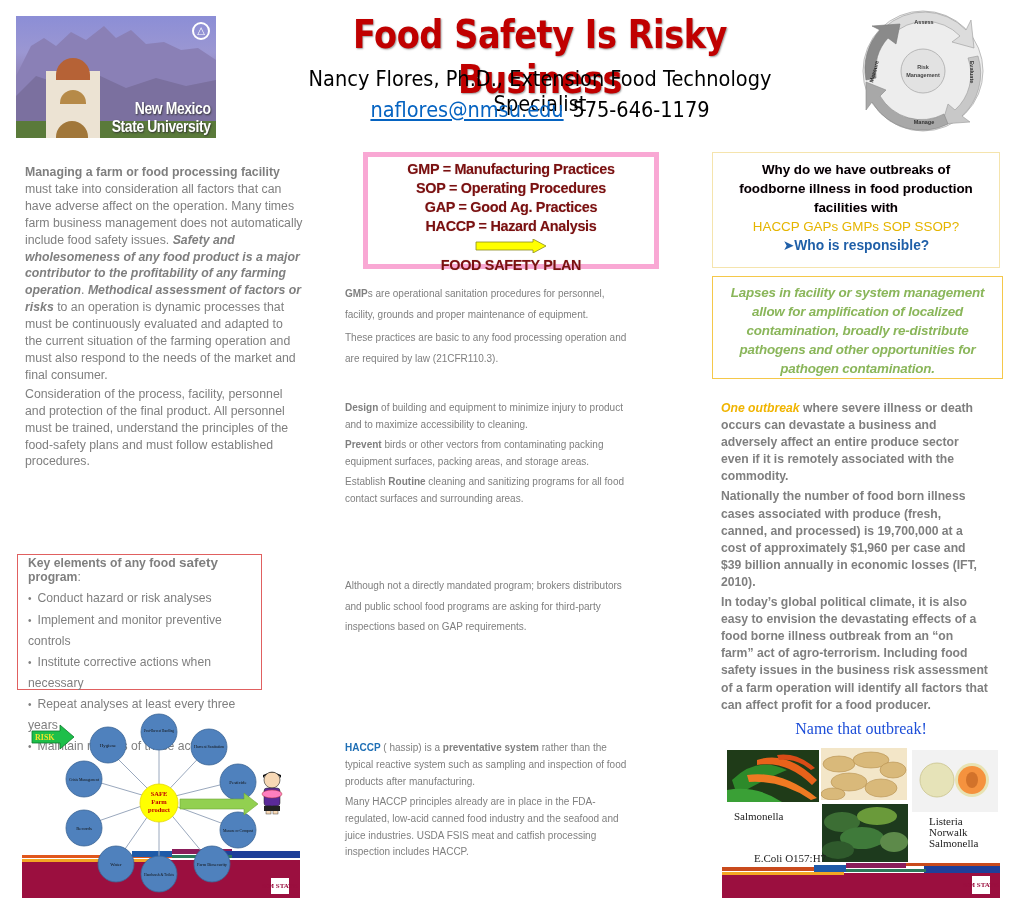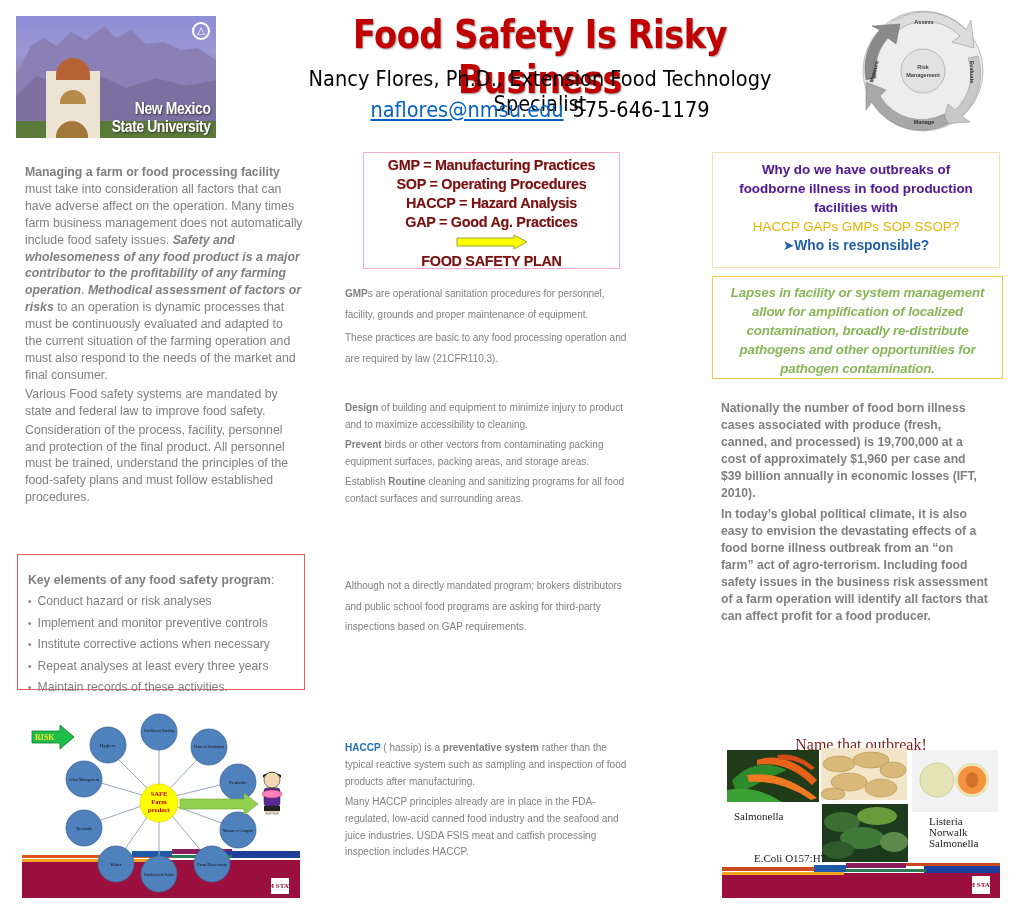--- a/index.html
+++ b/index.html
@@ -26,33 +26,33 @@
   .contact .phone { color: #000; margin-left: 10px; }
 
   .risk-cycle { left: 858px; top: 8px; width: 130px; height: 126px; }
 
   
   .col1-text { left: 25px; top: 164px; width: 278px; font-size: 12.3px; line-height: 16.9px; color: #7f7f7f; }
   .col1-text b, .col1-text i { color: #7f7f7f; }
   .col1-text p { margin-bottom: 2px; }
   .col1-text .p2 { margin-top: 2px; }
 
-  .key-box { left: 17px; top: 554px; width: 288px; height: 136px; border: 1px solid #e06060; padding: 17px 10px; font-size: 12.2px; color: #7f7f7f; }
+  .key-box { left: 17px; top: 554px; width: 245px; height: 136px; border: 1px solid #e06060; padding: 0 10px; font-size: 12.2px; color: #7f7f7f; }
   .key-box .kh { margin-bottom: 4px; }
   .key-box .kh b { color: #7f7f7f; }
   .key-box ul { list-style: none; }
   .key-box li { line-height: 20.5px; }
   .key-box li::before { content: "\2022"; margin-right: 6px; font-size: 10px; }
 
   
   .diagram { left: 22px; top: 712px; width: 278px; height: 186px; }
   .banner-strip { position: absolute; left: 0; bottom: 0; width: 100%; height: 38px; background: #9b0f3f; }
 
   
-  .acro-box { left: 363px; top: 152px; width: 257px; height: 117px; border: 1px solid #f9a8d4; text-align: center; padding-top: 3px; }
+  .acro-box { left: 363px; top: 152px; width: 296px; height: 117px; border: 5px solid #f9a8d4; text-align: center; padding-top: 3px; }
   .acro-box .line { color: #7a1010; font-size: 14.4px; font-weight: bold; line-height: 19px; letter-spacing: -0.3px; text-shadow: 0 0 1px #caa; }
   .acro-arrow { display: block; margin: 3px auto 1px auto; width: 72px; height: 14px; }
   .acro-box .plan { margin-top: 3px; }
 
   .col2-text { left: 345px; width: 290px; font-size: 10px; color: #7f7f7f; }
   .gmp-block { top: 284px; line-height: 20.5px; }
   .gmp-block p { margin-bottom: 3px; }
   .design-block { top: 400px; line-height: 16.9px; }
   .design-block p { margin-bottom: 3px; }
   .gap-block { top: 576px; line-height: 20.5px; }
@@ -61,33 +61,33 @@
   .haccp-block p { margin-bottom: 3px; }
 
   .b-gray { color: #7f7f7f; font-weight: bold; }
   .b-green { color: #00a04e; font-weight: bold; }
   .b-red { color: #d0112b; font-weight: bold; }
   .b-lime { color: #92c95a; font-weight: bold; }
   .b-blue { color: #1f6fb5; font-weight: bold; }
 
   
   .why-box { left: 712px; top: 152px; width: 288px; height: 116px; border: 1px solid #f5e4ad; text-align: center; padding-top: 7px; }
-  .why-box .q { color: #4c1d95; font-weight: bold; font-size: 13.4px; line-height: 19px; text-shadow: 0 0 1px #ecd; }
+  .why-box .q { color: #000000; font-weight: bold; font-size: 13.4px; line-height: 19px; text-shadow: 0 0 1px #ecd; }
   .why-box .acr { color: #e5b500; font-weight: normal; font-size: 13.4px; margin-top: 2px; }
   .why-box .who { color: #1f5fa8; font-weight: bold; font-size: 13.8px; margin-top: 3px; }
 
   .lapse-box { left: 712px; top: 276px; width: 291px; height: 103px; border: 1px solid #f5c84a; text-align: center; padding-top: 6px; }
   .lapse-box p { color: #8ab65a; font-weight: bold; font-style: italic; font-size: 13.4px; line-height: 19px; letter-spacing: -0.2px; }
 
   .col3-text { left: 721px; top: 400px; width: 268px; font-size: 12.2px; line-height: 17.1px; color: #7f7f7f; font-weight: bold; }
   .col3-text p { margin-bottom: 3px; }
   .col3-text .one { color: #f0b400; font-style: italic; }
 
   .outbreak { left: 722px; top: 718px; width: 278px; height: 180px; }
-  .outbreak .ttl { position: absolute; left: 0; top: 18px; width: 100%; text-align: center; font-family: "Liberation Serif", serif; font-size: 16px; color: #7f1d1d; }
+  .outbreak .ttl { position: absolute; left: 0; top: 2px; width: 100%; text-align: center; font-family: "Liberation Serif", serif; font-size: 16px; color: #1d4ed8; }
   .outbreak .img { position: absolute; }
   .outbreak .lbl { position: absolute; font-family: "Liberation Serif", serif; font-size: 11px; color: #222; line-height: 11px; }
 </style>
 </head>
 <body>
 
 <div class="abs logo-nmsu">
   <svg class="mtn" viewBox="0 0 200 122">
     <polygon points="0,60 15,30 28,22 40,30 55,16 70,24 88,10 100,22 115,14 130,28 148,26 165,34 182,32 200,44 200,122 0,122" fill="#8a80b6"></polygon>
     <polygon points="0,80 20,60 50,70 80,58 110,72 140,62 170,70 200,64 200,122 0,122" fill="#7b709f"></polygon>
@@ -121,21 +121,20 @@
   <text x="65" y="61" text-anchor="middle" font-size="5.5" font-weight="bold" fill="#444" font-family="Liberation Sans, sans-serif">Risk</text>
   <text x="65" y="69" text-anchor="middle" font-size="5.5" font-weight="bold" fill="#444" font-family="Liberation Sans, sans-serif">Management</text>
   <text x="66" y="16" text-anchor="middle" font-size="5.5" font-weight="bold" fill="#333" font-family="Liberation Sans, sans-serif">Assess</text>
   <text x="112" y="64" text-anchor="middle" font-size="5.5" font-weight="bold" fill="#333" font-family="Liberation Sans, sans-serif" transform="rotate(90 112 64)">Evaluate</text>
   <text x="66" y="116" text-anchor="middle" font-size="5.5" font-weight="bold" fill="#333" font-family="Liberation Sans, sans-serif">Manage</text>
   <text x="18" y="64" text-anchor="middle" font-size="5.5" font-weight="bold" fill="#222" font-family="Liberation Sans, sans-serif" transform="rotate(-75 18 64)">Measure</text>
 </svg>
 
 <div class="abs col1-text">
   <p><b>Managing a farm or food processing facility</b><span> must take into consideration all factors that can have adverse affect on the operation. Many times farm business management does not automatically include food safety issues. </span><b><i>Safety and wholesomeness of any food product is a major contributor to the profitability of any farming operation</i></b><span>. </span><b><i>Methodical assessment of factors or risks</i></b><span> to an operation is dynamic processes that must be continuously evaluated and adapted to the current situation of the farming operation and must also respond to the needs of the market and final consumer.</span></p>
-  <p class="p2">Various Food safety systems are mandated by state and federal law to improve food safety.</p>
   <p class="p2">Consideration of the process, facility, personnel and protection of the final product. All personnel must be trained, understand the principles of the food-safety plans and must follow established procedures.</p>
 </div>
 
 <div class="abs key-box">
   <div class="kh"><b>Key elements of any food </b><b style="font-size:13.5px">safety</b><b> program</b><span>:</span></div>
   <ul>
     <li>Conduct hazard or risk analyses</li>
     <li>Implement and monitor preventive controls</li>
     <li>Institute corrective actions when necessary</li>
     <li>Repeat analyses at least every three years</li>
@@ -215,22 +214,22 @@
       <rect x="244" y="94" width="5" height="8" fill="#f7d8b5" stroke="#222" stroke-width="0.4"></rect>
       <rect x="251" y="94" width="5" height="8" fill="#f7d8b5" stroke="#222" stroke-width="0.4"></rect>
       <rect x="242" y="94" width="16" height="5" fill="#222"></rect>
     </g>
   </svg>
 </div>
 
 <div class="abs acro-box">
   <div class="line">GMP = Manufacturing Practices</div>
   <div class="line">SOP = Operating Procedures</div>
+  <div class="line">GAP = Good Ag. Practices</div>
   <div class="line">HACCP = Hazard Analysis</div>
-  <div class="line">GAP = Good Ag. Practices</div>
   <svg class="acro-arrow" viewBox="0 0 72 14">
     <polygon points="1,3 58,3 58,0 71,7 58,14 58,11 1,11" fill="#ffff00" stroke="#8a8a20" stroke-width="0.8"></polygon>
   </svg>
   <div class="line plan">FOOD SAFETY PLAN</div>
 </div>
 
 <div class="abs col2-text gmp-block">
   <p><span class="b-gray">GMP</span><span>s are operational sanitation procedures for personnel, facility, grounds and proper maintenance of equipment.</span></p>
   <p>These practices are basic to any food processing operation and are required by law (21CFR110.3).</p>
 </div>
@@ -256,20 +255,21 @@
   <div class="q">facilities with</div>
   <div class="acr">HACCP GAPs GMPs SOP SSOP?</div>
   <div class="who"><span>➤</span><span>Who is responsible?</span></div>
 </div>
 
 <div class="abs lapse-box">
   <p>Lapses in facility or system management allow for amplification of localized contamination, broadly re-distribute pathogens and other opportunities for pathogen contamination.</p>
 </div>
 
 <div class="abs col3-text">
+  <p><span class="one">One outbreak</span><span> where severe illness or death occurs can devastate a business and adversely affect an entire produce sector even if it is remotely associated with the commodity.</span></p>
   <p>Nationally the number of food born illness cases associated with produce (fresh, canned, and processed) is 19,700,000 at a cost of approximately $1,960 per case and $39 billion annually in economic losses (IFT, 2010).</p>
   <p>In today’s global political climate, it is also easy to envision the devastating effects of a food borne illness outbreak from an “on farm” act of agro-terrorism. Including food safety issues in the business risk assessment of a farm operation will identify all factors that can affect profit for a food producer.</p>
 </div>
 
 <div class="abs outbreak">
   <div class="ttl">Name that outbreak!</div>
 
   <svg class="img" style="left:5px;top:32px" width="92" height="52" viewBox="0 0 92 52">
     <rect width="92" height="52" fill="#1f3b18"></rect>
     <path d="M 5 30 Q 30 5 60 20 Q 40 28 10 45 Z" fill="#2d8a2a"></path>

